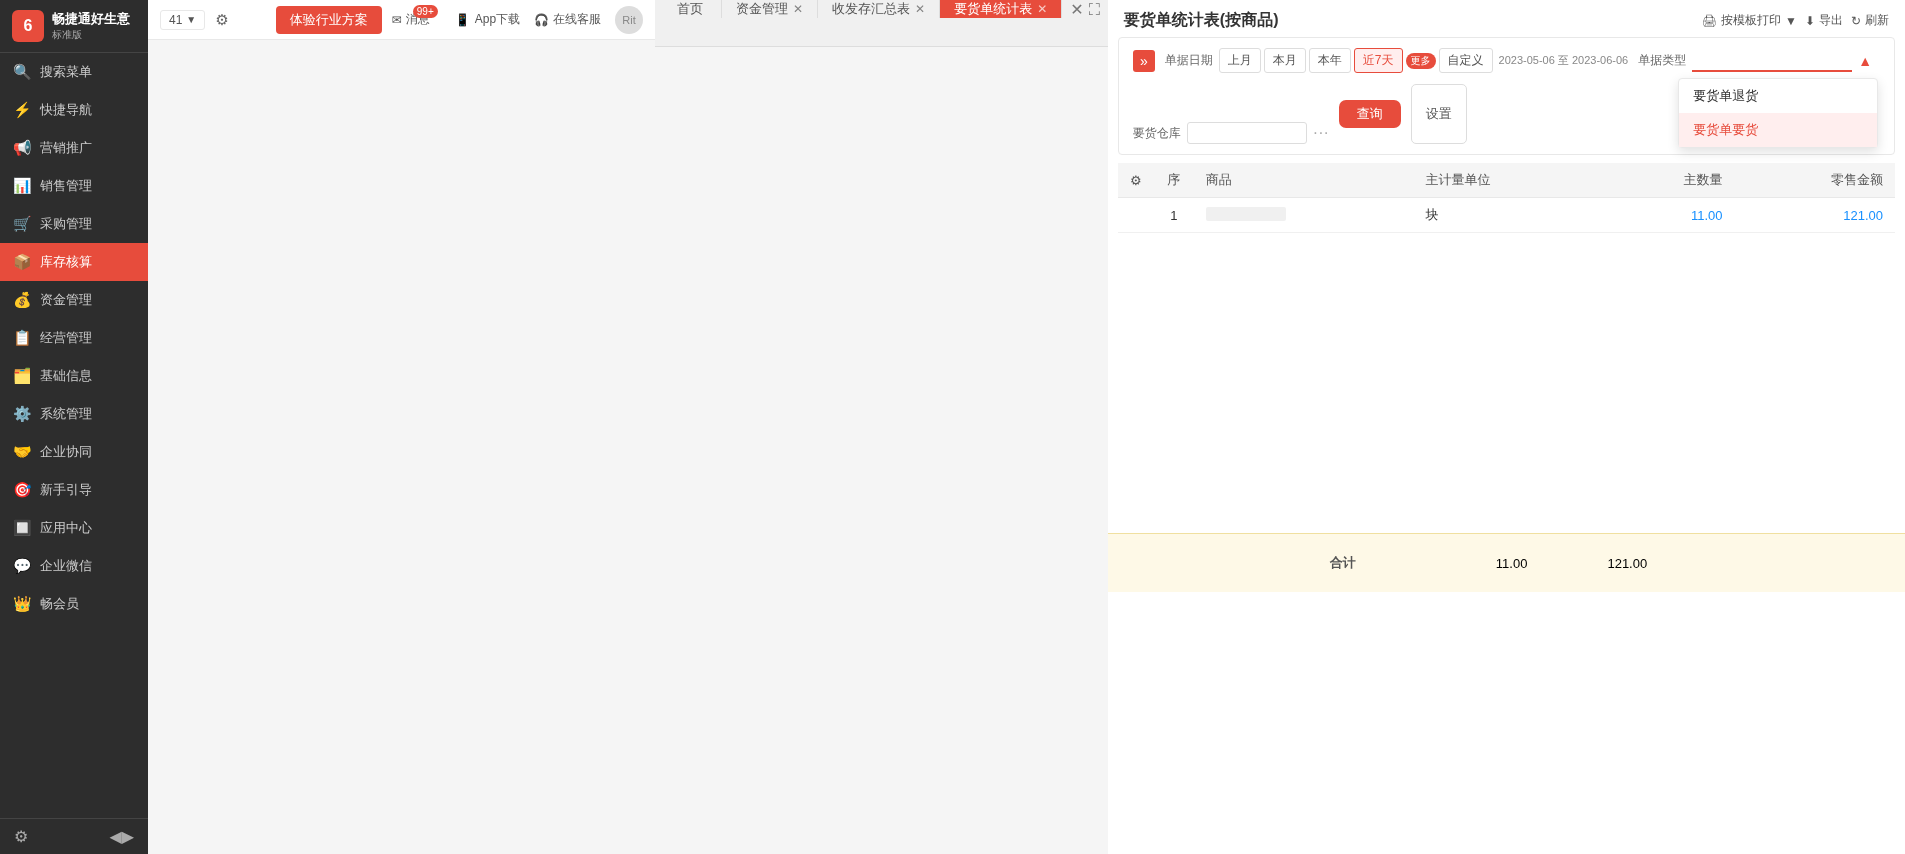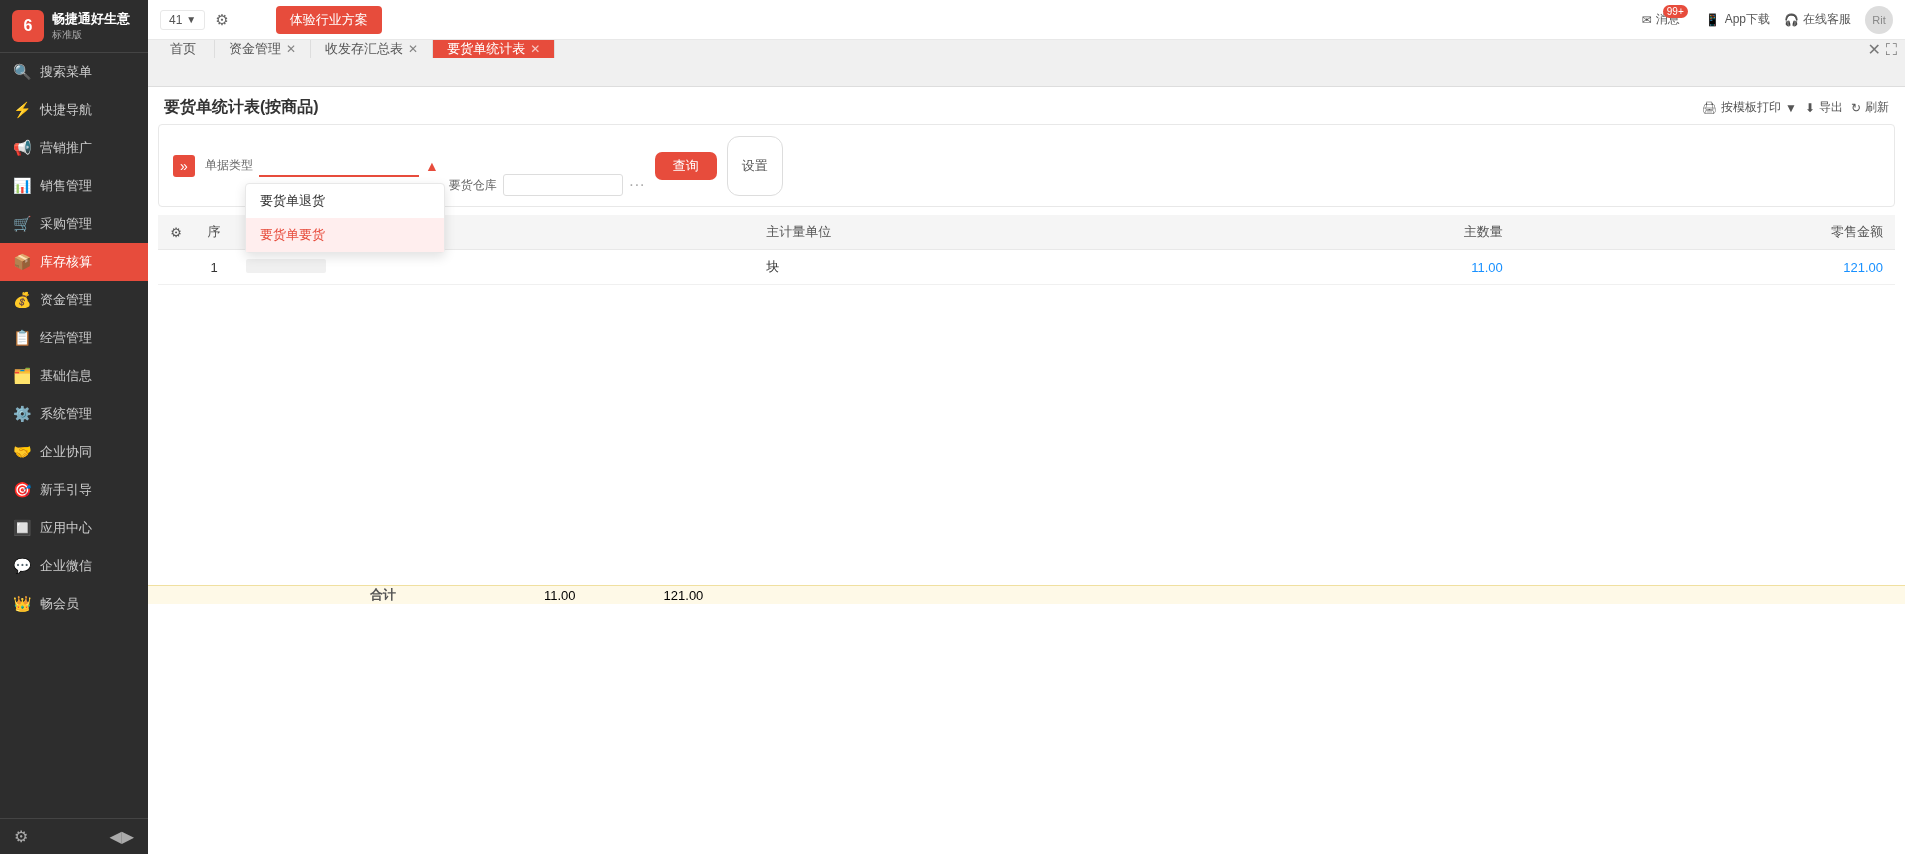--- a/index.html
+++ b/index.html
@@ -60,21 +60,21 @@
       border-top: 1px solid #444;
     }
     .sidebar-bottom-btn {
       background: none; border: none; color: #aaa; cursor: pointer; font-size: 16px;
     }
 
     
     .main {
       flex: 1;
       display: flex;
-      flex-direction: column;
+      flex-direction: row;
       overflow: hidden;
       position: relative;
     }
 
     
     .top-header {
       height: 40px;
       background: #fff;
       border-bottom: 1px solid #e8e8e8;
       display: flex;
@@ -258,21 +258,21 @@
       color: #aaa; cursor: pointer; font-size: 16px;
     }
     .btn-query {
       background: #e74c3c; color: white;
       border: none; border-radius: 7px;
       padding: 5px 18px; font-size: 13px;
       cursor: pointer; font-family: inherit;
     }
     .btn-settings {
       background: white; color: #555;
-      border: 1px solid #ddd; border-radius: 12px;
+      border: 1px solid #ddd; border-radius: 5px;
       padding: 20px 14px; font-size: 13px;
       cursor: pointer; font-family: inherit;
     }
 
     
     .dropdown-menu {
       position: absolute;
       top: 100%;
       left: 0;
       background: white;
@@ -322,24 +322,24 @@
     }
     .col-settings { width: 36px; }
     .col-num { width: 40px; text-align: center; }
     .link-text { color: #1890ff; cursor: pointer; }
     .text-gray { color: #bbb; background: #f0f0f0; border-radius: 2px; display: inline-block; width: 80px; height: 14px; }
 
     
     .table-footer {
       background: #fef9e7;
       border-top: 1px solid #f0e0a0;
-      padding: 0 22px;
+      padding: 20px 22px;
       display: flex;
       align-items: center;
-      gap: 28px;
+      gap: 20px;
       font-size: 13px;
     }
     .total-label { color: #555; font-weight: bold; margin-left: 200px; }
 
     
     .gear-th {
       display: flex; align-items: center; justify-content: center;
     }
   </style>
 </head>
@@ -495,20 +495,32 @@
         <button class="action-btn">
           <span>↻</span>
           <span>刷新</span>
         </button>
       </div>
     </div>
 
     <div class="filter-bar">
       <div class="filter-expand-btn">»</div>
 
+      <div class="filter-group">
+        <span class="filter-label">单据日期</span>
+        <div class="filter-date-btns">
+          <button class="date-btn">上月</button>
+          <button class="date-btn">本月</button>
+          <button class="date-btn">本年</button>
+          <button class="date-btn active-date">近7天</button>
+          <span class="date-badge">更多</span>
+          <button class="date-btn">自定义</button>
+        </div>
+        <span class="date-range-text">2023-05-06 至 2023-06-06</span>
+      </div>
 
       <div class="filter-type-group" style="position:relative;">
         <span class="filter-label">单据类型</span>
         <input class="filter-type-input" type="text" style="">
         <span class="filter-type-arrow">▲</span>
 
         <div class="dropdown-menu" style="top: calc(100% + 4px); left: 40px; min-width: 200px;">
           <div class="dropdown-item">要货单退货</div>
           <div class="dropdown-item selected">要货单要货</div>
         </div>

